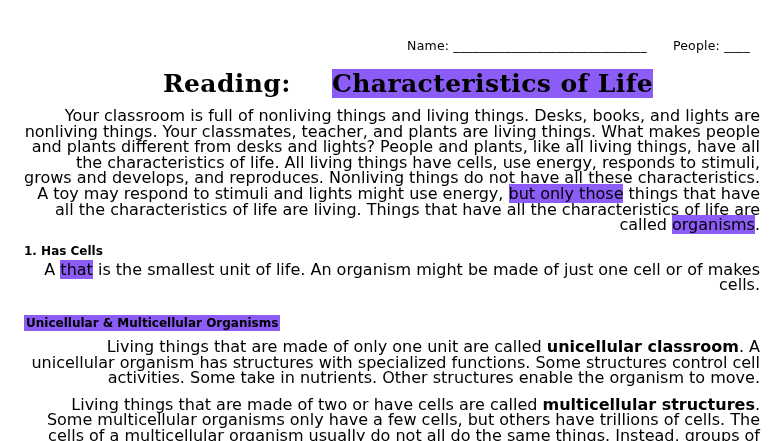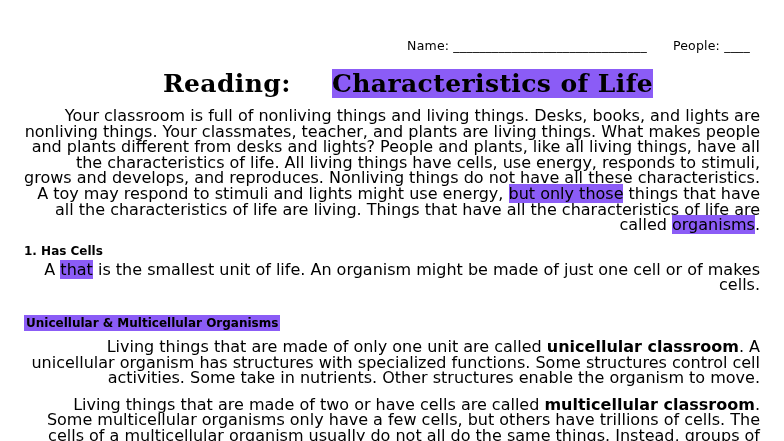--- a/index.html
+++ b/index.html
@@ -139,21 +139,21 @@
 
   <div>
     <span class="sub-head hl">Unicellular &amp; Multicellular Organisms</span>
   </div>
 
   <p class="para">
     <span>Living things that are made of only one unit are called </span><b>unicellular classroom</b><span>. A unicellular organism has structures with specialized functions. Some structures control cell activities. Some take in nutrients. Other structures enable the organism to move.</span>
   </p>
 
   <p class="para">
-    <span>Living things that are made of two or have cells are called </span><b>multicellular classroom</b><span>. Some multicellular organisms only have a few cells, but others have trillions of cells. The cells of a multicellular organism usually do not all do the same things. Instead, groups of cells have specialized functions. These functions might include digestion or movement.</span>
+    <span>Living things that are made of two or have cells are called </span><b>multicellular structures</b><span>. Some multicellular organisms only have a few cells, but others have trillions of cells. The cells of a multicellular organism usually do not all do the same things. Instead, groups of cells have specialized functions. These functions might include digestion or movement.</span>
   </p>
 
   <div class="bottom">
     <div class="bottom-left">
       <div class="sec-head">
         <span>2. </span><span class="hl">Use Energy</span>
       </div>
 
     </div>
 

